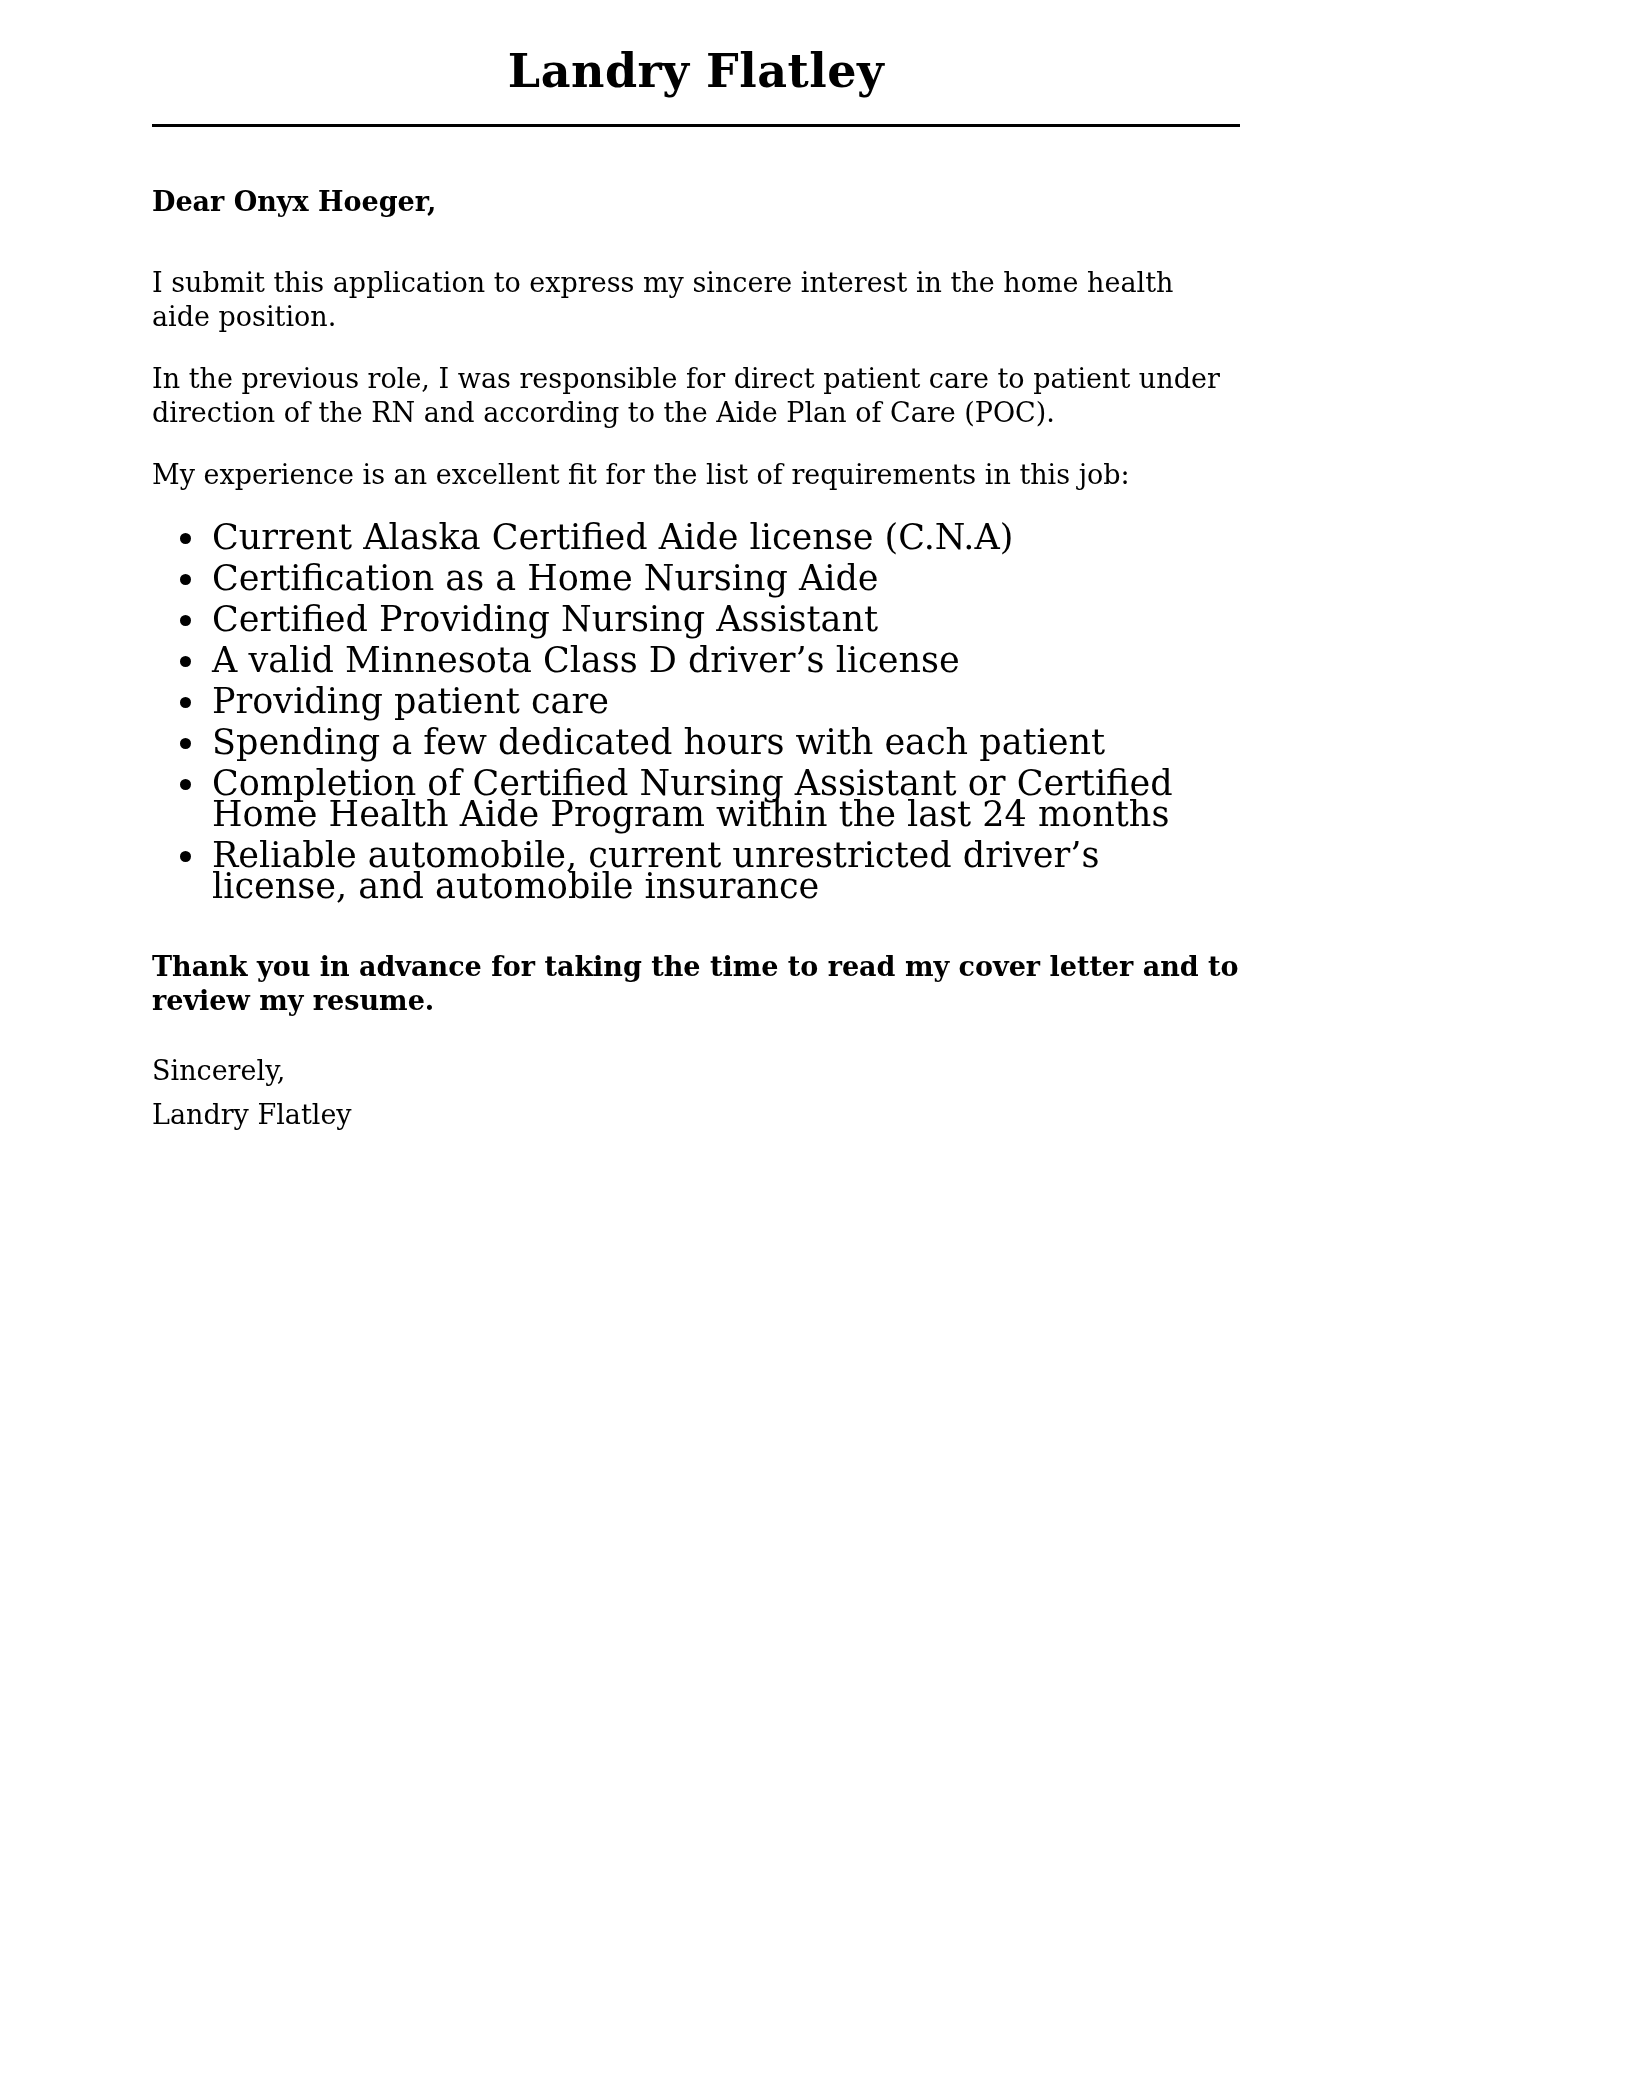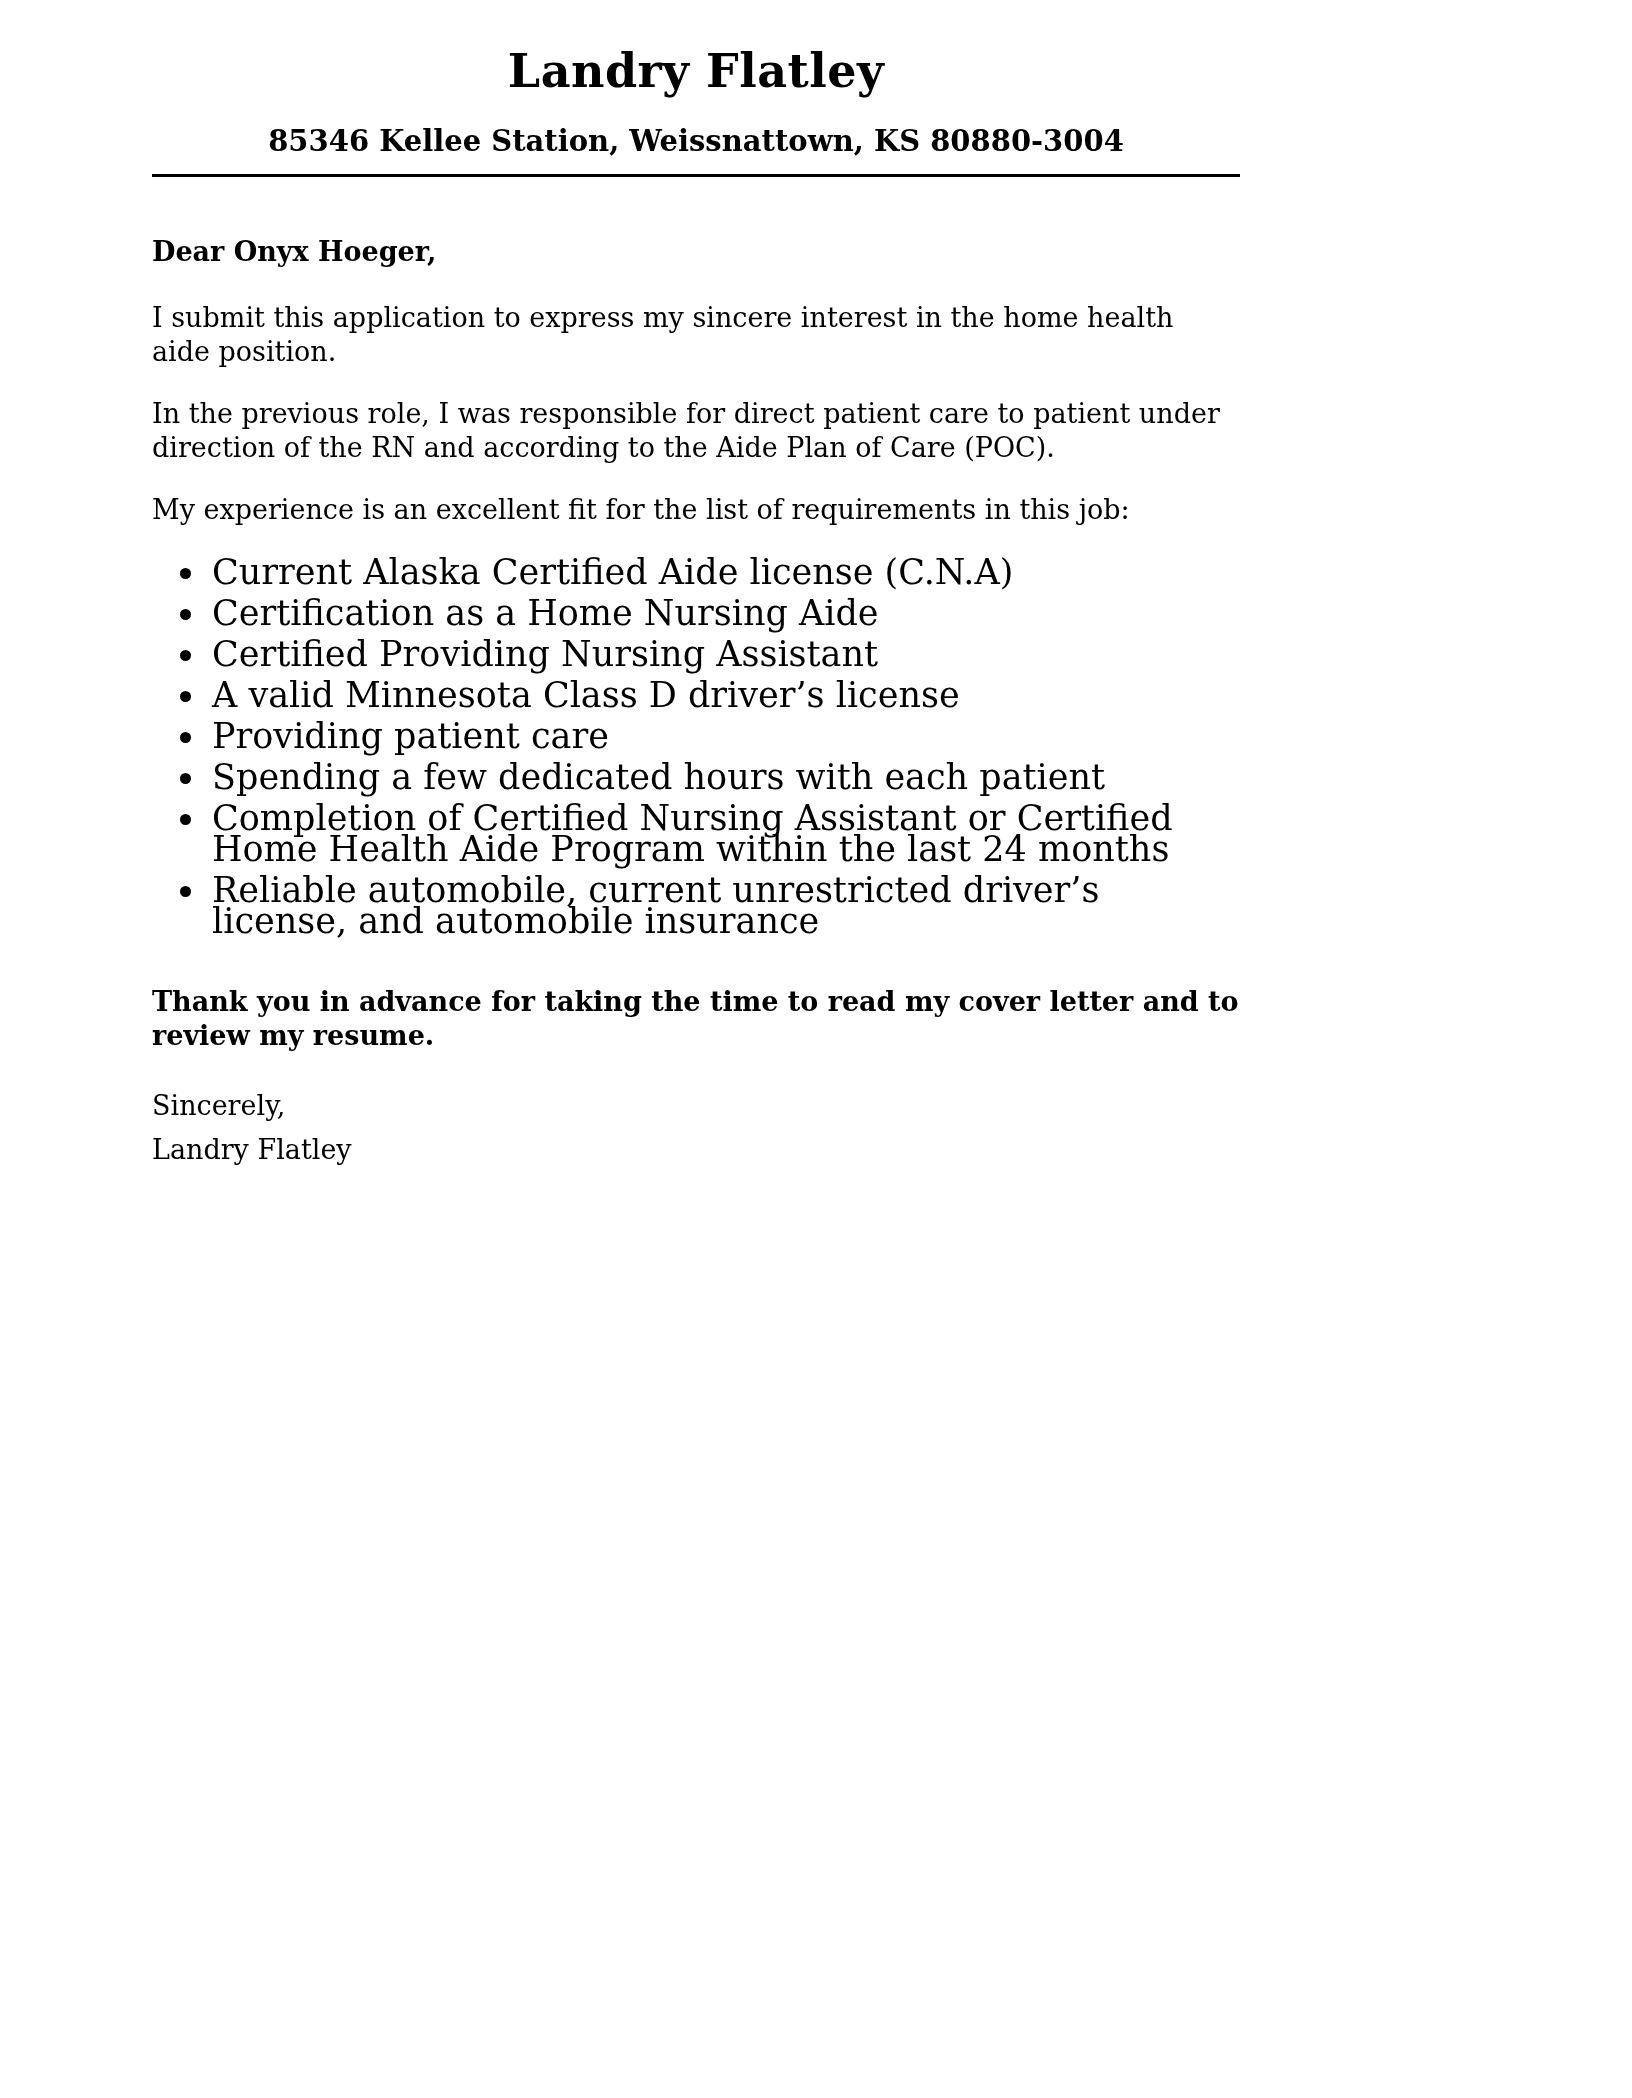--- a/index.html
+++ b/index.html
@@ -41,21 +41,21 @@
   }
   .body-text {
     font-size: 27px;
     line-height: 34px;
   }
   p {
     margin: 0 0 28px 0;
   }
   .salutation {
     font-weight: bold;
-    margin-bottom: 32px;
+    margin-bottom: 47px;
   }
   .requirements {
     margin: 30px 0 34px 0;
     padding-left: 56px;
     list-style: disc;
   }
   .requirements li {
     font-size: 35px;
     line-height: 31px;
     margin-bottom: 10px;
@@ -72,21 +72,20 @@
     margin-bottom: 0;
   }
 </style>
 </head>
 <body>
 
 <div class="page">
 
   <header class="letter-head">
     <h1 class="letter-name">Landry Flatley</h1>
-    <div class="letter-address">85346 Kellee Station, Weissnattown, KS 80880-3004</div>
     <hr class="head-divider">
   </header>
 
   <main class="body-text">
 
     <p class="salutation">Dear Onyx Hoeger,</p>
 
     <p>I submit this application to express my sincere interest in the home health aide position.</p>
 
     <p>In the previous role, I was responsible for direct patient care to patient under direction of the RN and according to the Aide Plan of Care (POC).</p>

